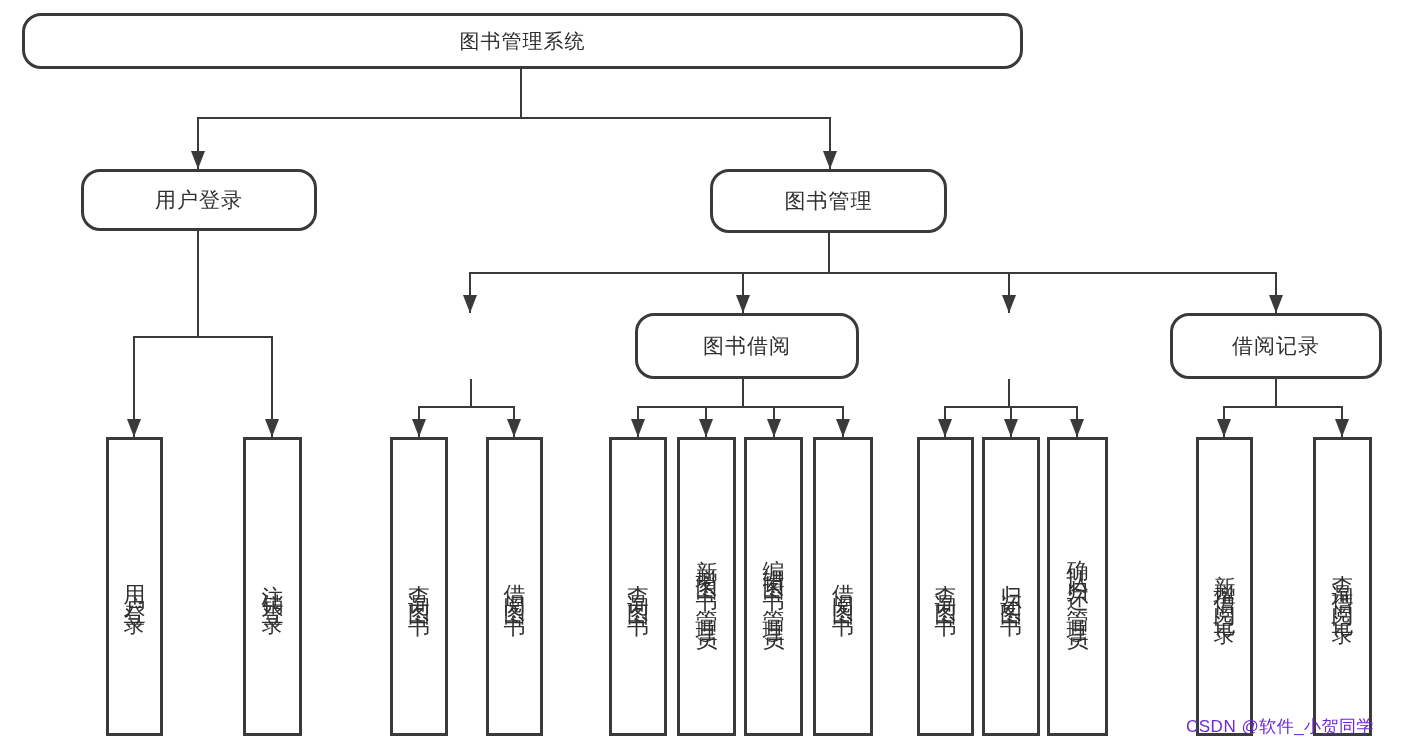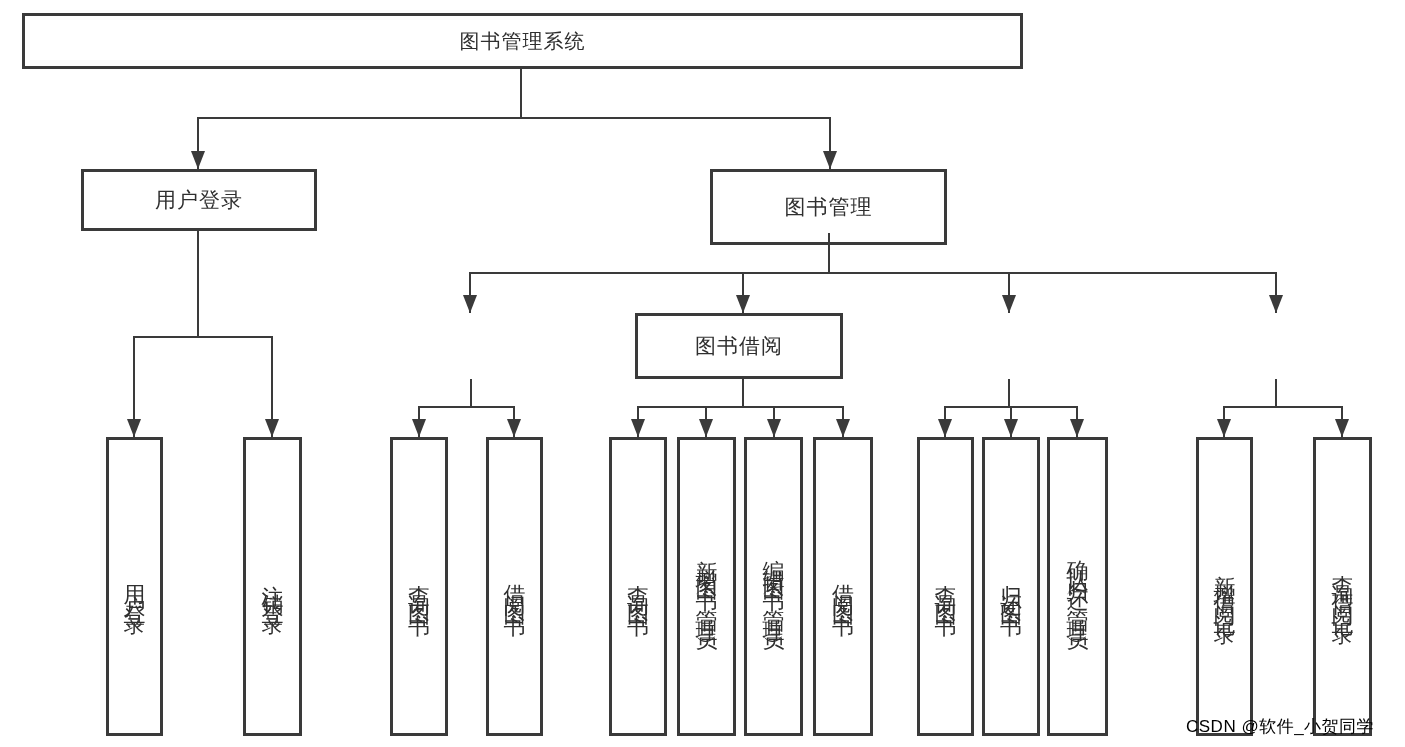--- a/index.html
+++ b/index.html
@@ -5,66 +5,67 @@
   html,body{margin:0;padding:0;background:#ffffff;}
   .stage{
     position:relative;width:1405px;height:747px;background:#ffffff;
     font-family:"Liberation Sans",sans-serif;color:#2f2f2f;overflow:hidden;
   }
   .box{
     position:absolute;box-sizing:border-box;background:#ffffff;
     border:3px solid #3a3a3a;display:flex;align-items:center;justify-content:center;
     text-align:center;
   }
-  .box.h{font-size:21px;letter-spacing:1px;white-space:nowrap;}
+  .box.h{font-size:21px;letter-spacing:1px;white-space:nowrap;border-radius:19px;}
   .box.root{font-size:20px;}
   .box.v .vtext{
     writing-mode:vertical-rl;text-orientation:mixed;
     font-size:22px;line-height:1;letter-spacing:10px;
   }
   .ln{position:absolute;background:#3a3a3a;}
   .arrow{position:absolute;width:2px;background:#3a3a3a;}
   .arrow::after{
     content:"";position:absolute;left:-6px;bottom:0;width:0;height:0;
     border-left:7px solid transparent;border-right:7px solid transparent;
     border-top:18px solid #3a3a3a;
   }
   .wm{
     position:absolute;left:1186px;top:715px;font-size:17px;letter-spacing:.5px;
-    color:#000000;white-space:nowrap;z-index:10;
+    color:#6d28d9;white-space:nowrap;z-index:10;
   }
 </style>
 </head>
 <body>
 
 <div class="stage">
 
   <div class="box h root" style="left:22px;top:13px;width:1001px;height:56px;">图书管理系统</div>
 
   <div class="ln" style="left:520px;top:69px;width:2px;height:49px;"></div>
   <div class="ln" style="left:197px;top:117px;width:634px;height:2px;"></div>
   <div class="arrow" style="left:197px;top:118px;height:51px;"></div>
   <div class="arrow" style="left:829px;top:118px;height:51px;"></div>
 
   <div class="box h" style="left:81px;top:169px;width:236px;height:62px;">用户登录</div>
-  <div class="box h" style="left:710px;top:169px;width:237px;height:76px;text-align:right;">图书管理</div>
+  <div class="box h" style="left:710px;top:169px;width:237px;height:64px;text-align:right;">图书管理</div>
 
   <div class="ln" style="left:197px;top:231px;width:2px;height:106px;"></div>
   <div class="ln" style="left:133px;top:336px;width:140px;height:2px;"></div>
   <div class="arrow" style="left:133px;top:337px;height:100px;"></div>
   <div class="arrow" style="left:271px;top:337px;height:100px;"></div>
 
   <div class="ln" style="left:828px;top:233px;width:2px;height:41px;"></div>
   <div class="ln" style="left:469px;top:272px;width:808px;height:2px;"></div>
   <div class="arrow" style="left:469px;top:273px;height:40px;"></div>
   <div class="arrow" style="left:742px;top:273px;height:40px;"></div>
   <div class="arrow" style="left:1008px;top:273px;height:40px;"></div>
   <div class="arrow" style="left:1275px;top:273px;height:40px;"></div>
 
-  <div class="box h" style="left:635px;top:313px;width:208px;height:66px;">图书借阅</div>
+  <div class="box h" style="left:635px;top:313px;width:224px;height:66px;">图书借阅</div>
+  <div class="box h" style="left:1170px;top:313px;width:212px;height:66px;">借阅记录</div>
 
   <div class="ln" style="left:470px;top:379px;width:2px;height:28px;"></div>
   <div class="ln" style="left:418px;top:406px;width:97px;height:2px;"></div>
   <div class="arrow" style="left:418px;top:407px;height:30px;"></div>
   <div class="arrow" style="left:513px;top:407px;height:30px;"></div>
 
   <div class="ln" style="left:742px;top:379px;width:2px;height:28px;"></div>
   <div class="ln" style="left:637px;top:406px;width:207px;height:2px;"></div>
   <div class="arrow" style="left:637px;top:407px;height:30px;"></div>
   <div class="arrow" style="left:705px;top:407px;height:30px;"></div>

